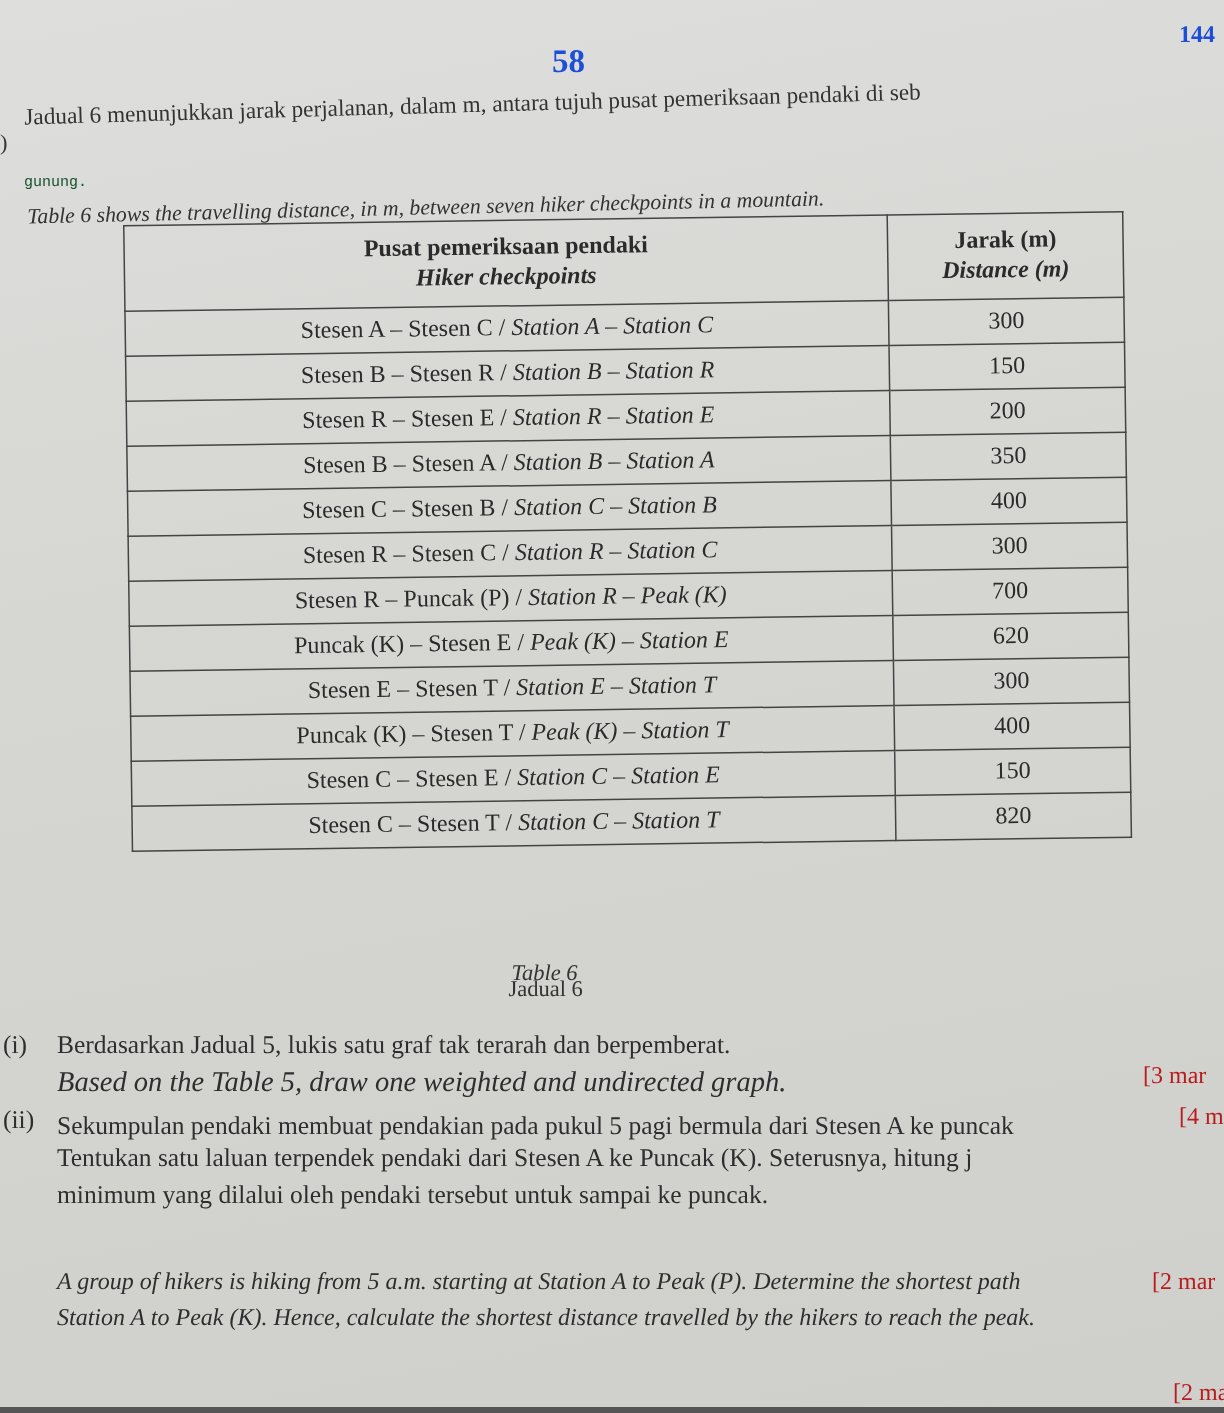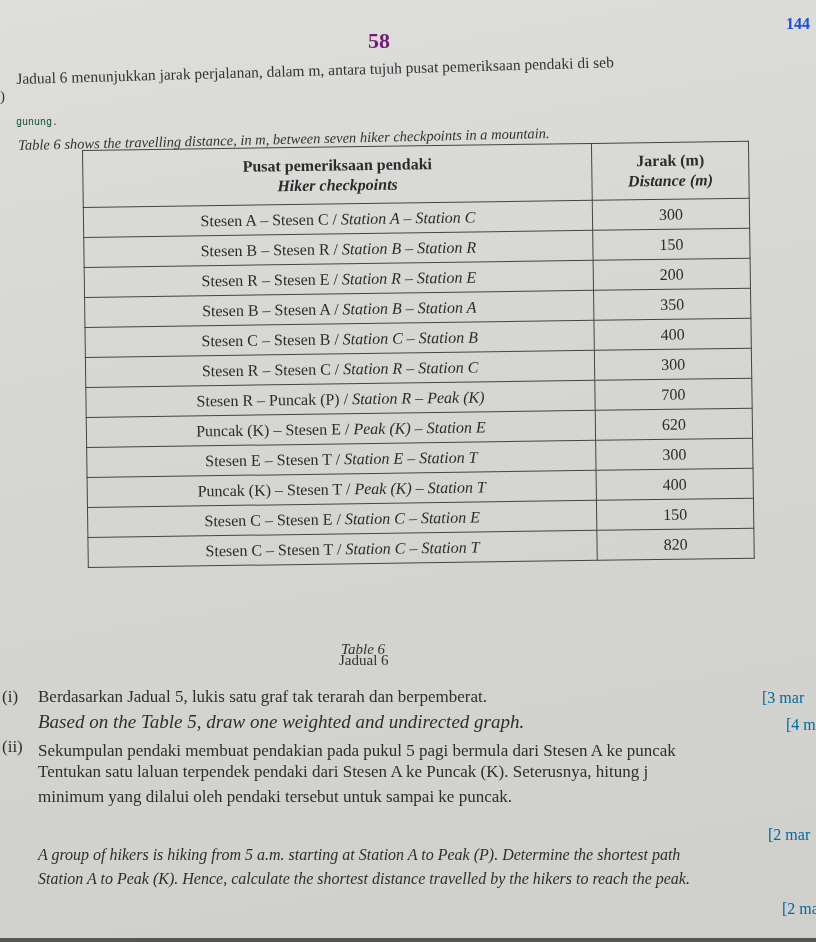--- a/index.html
+++ b/index.html
@@ -11,21 +11,21 @@
     height: 942px;
     overflow: hidden;
     background: linear-gradient(170deg, #dededc 0%, #d6d6d3 40%, #cfcfcc 100%);
     font-family: "Liberation Serif", "DejaVu Serif", serif;
     color: #2a2a2a;
     position: relative;
   }
   .abs { position: absolute; white-space: nowrap; }
   .page-num {
     left: 368px; top: 28px;
-    font-size: 22px; font-weight: bold; color: #701a75;
+    font-size: 22px; font-weight: bold; color: #1d4ed8;
   }
   .page-corner {
     left: 786px; top: 15px;
     font-size: 16px; font-weight: bold; color: #1d4ed8;
   }
   .bullet {
     left: 0px; top: 88px; font-size: 15px; color: #333;
   }
   .intro-ms {
     left: 16px; top: 70px;
@@ -64,21 +64,21 @@
   .col-cp { width: 508px; text-align: center; }
   .col-d { width: 156px; text-align: center; }
   .it { font-style: italic; }
   .cap {
     font-size: 15px; color: #333;
   }
   .q {
     font-size: 17px; color: #2e2e2e;
   }
   .q-it { font-style: italic; font-size: 19px; }
-  .marks { font-size: 16px; color: #0369a1; }
+  .marks { font-size: 16px; color: #b91c1c; margin-top: 20px; }
   .bottom-bar {
     position: absolute; left: 0; top: 938px; width: 816px; height: 4px; background: #555;
   }
 </style>
 </head>
 <body>
 
 <div class="abs page-num">58</div>
 <div class="abs page-corner">144</div>
 <div class="abs bullet">)</div>

